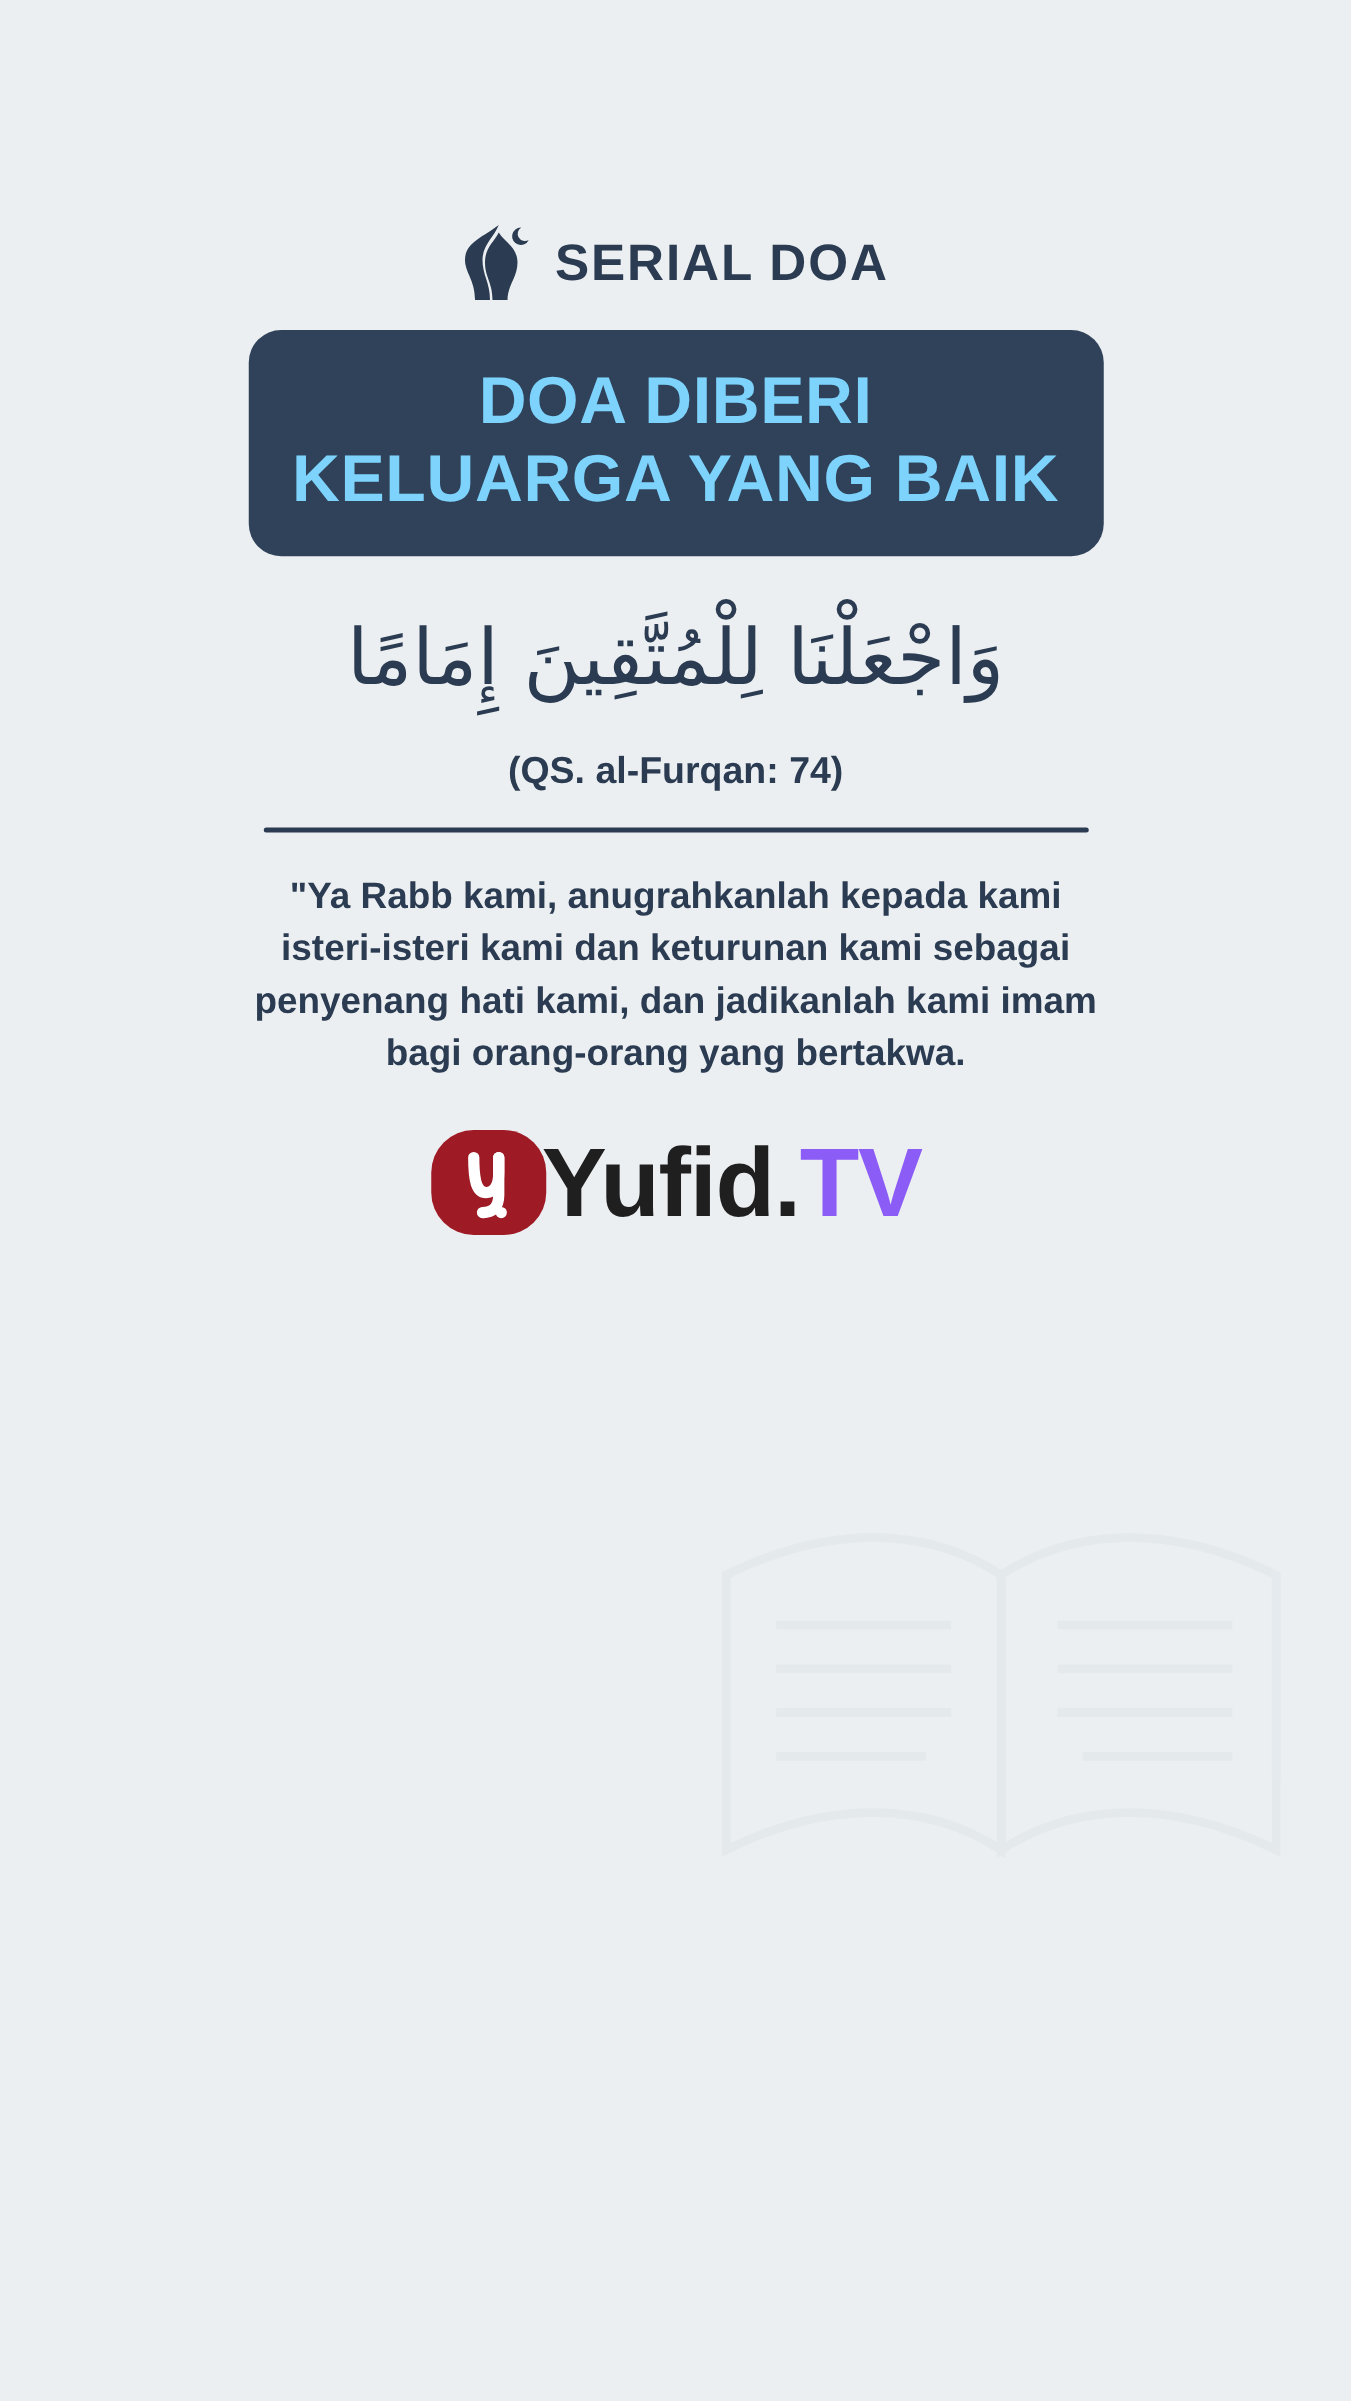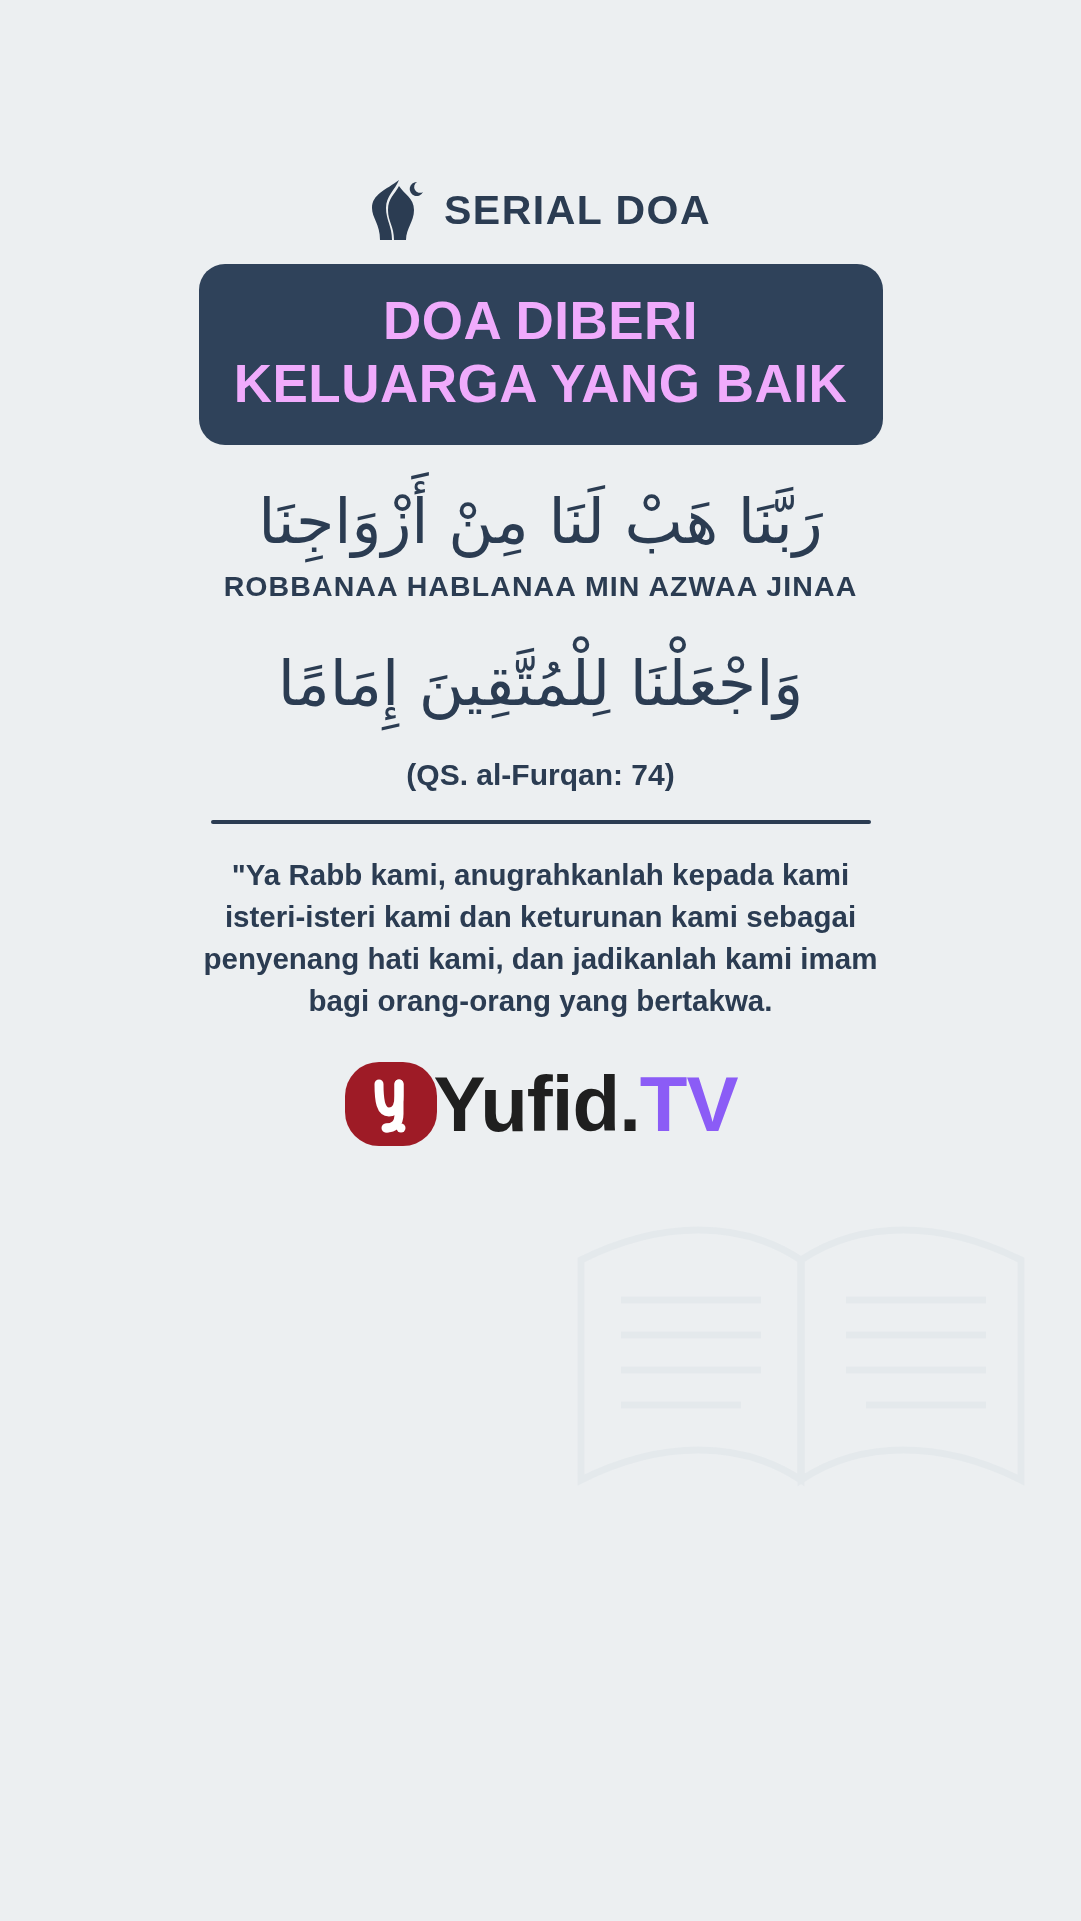--- a/index.html
+++ b/index.html
@@ -60,21 +60,21 @@
   .title-plate {
     margin-top: 22px;
     width: 684px;
     background: #2f425a;
     border-radius: 26px;
     padding: 26px 30px 30px;
     box-sizing: border-box;
     text-align: center;
   }
   .title-line {
-    color: #f0abfc;
+    color: #7dd3fc;
     font-size: 53px;
     font-weight: bold;
     letter-spacing: 0.5px;
     line-height: 1.18;
   }
 
   
   .ayah-block {
     width: 100%;
     text-align: center;
@@ -171,24 +171,20 @@
       <path d="M47 4 a7 7 0 1 0 6 10 a5.5 5.5 0 1 1 -6 -10 Z" fill="#2b3c52"></path>
     </svg>
     <div class="brand-text">SERIAL DOA</div>
   </div>
 
   <div class="title-plate">
     <div class="title-line">DOA DIBERI</div>
     <div class="title-line">KELUARGA YANG BAIK</div>
   </div>
 
-  <div class="ayah-block b1">
-    <div class="arabic">رَبَّنَا هَبْ لَنَا مِنْ أَزْوَاجِنَا</div>
-    <div class="translit">ROBBANAA HABLANAA MIN AZWAA JINAA</div>
-  </div>
 
 
   <div class="ayah-block b3">
     <div class="arabic">وَاجْعَلْنَا لِلْمُتَّقِينَ إِمَامًا</div>
   </div>
 
   <div class="source">(QS. al-Furqan: 74)</div>
 
   <div class="divider"></div>
 

